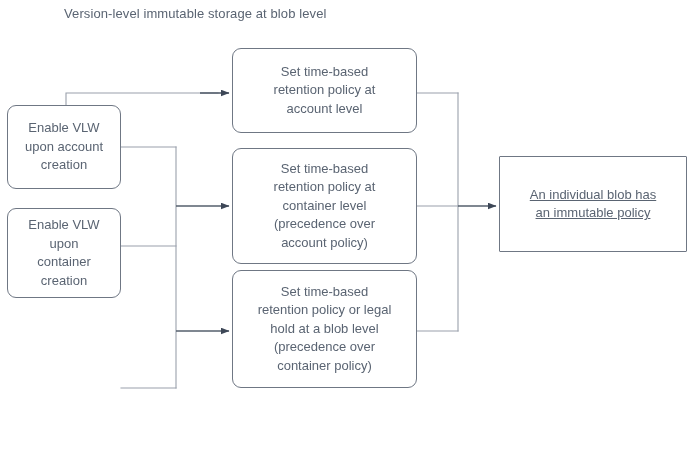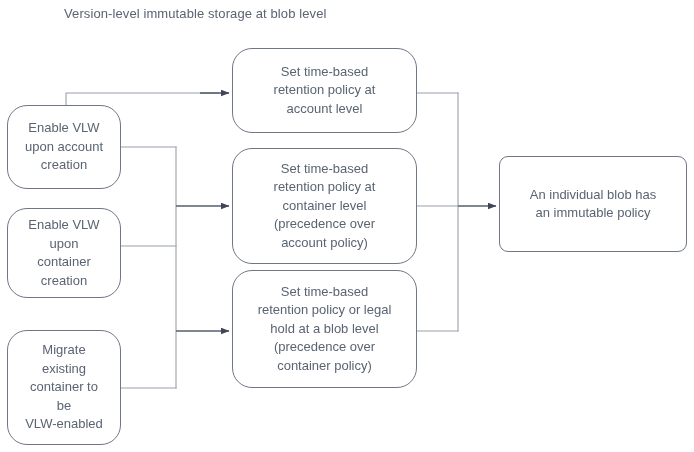--- a/index.html
+++ b/index.html
@@ -34,33 +34,34 @@
     left: 0;
     top: 0;
     width: 694px;
     height: 452px;
     pointer-events: none;
   }
   .node-box {
     position: absolute;
     box-sizing: border-box;
     border: 1px solid #6f7784;
-    border-radius: 20px;
+    border-radius: 9px;
     background: #ffffff;
     display: flex;
     align-items: center;
     justify-content: center;
     text-align: center;
     color: #5a6472;
     font-size: 13px;
     line-height: 18.5px;
     padding: 2px 6px;
   }
   .node-box.square-corners {
-    border-radius: 9px;
+    border-radius: 1px;
+    text-decoration: underline;
   }
   .node-text {
     display: block;
     white-space: pre-line;
   }
 </style>
 </head>
 <body>
 
 <div id="diagram-root">
@@ -113,27 +114,20 @@
 creation</span>
   </div>
 
   <div class="node-box" style="left:7px; top:208px; width:114px; height:90px;">
     <span class="node-text">Enable VLW
 upon
 container
 creation</span>
   </div>
 
-  <div class="node-box" style="left:7px; top:330px; width:114px; height:115px;">
-    <span class="node-text">Migrate
-existing
-container to
-be
-VLW-enabled</span>
-  </div>
 
   <div class="node-box" style="left:232px; top:48px; width:185px; height:85px;">
     <span class="node-text">Set time-based
 retention policy at
 account level</span>
   </div>
 
   <div class="node-box" style="left:232px; top:148px; width:185px; height:116px;">
     <span class="node-text">Set time-based
 retention policy at

